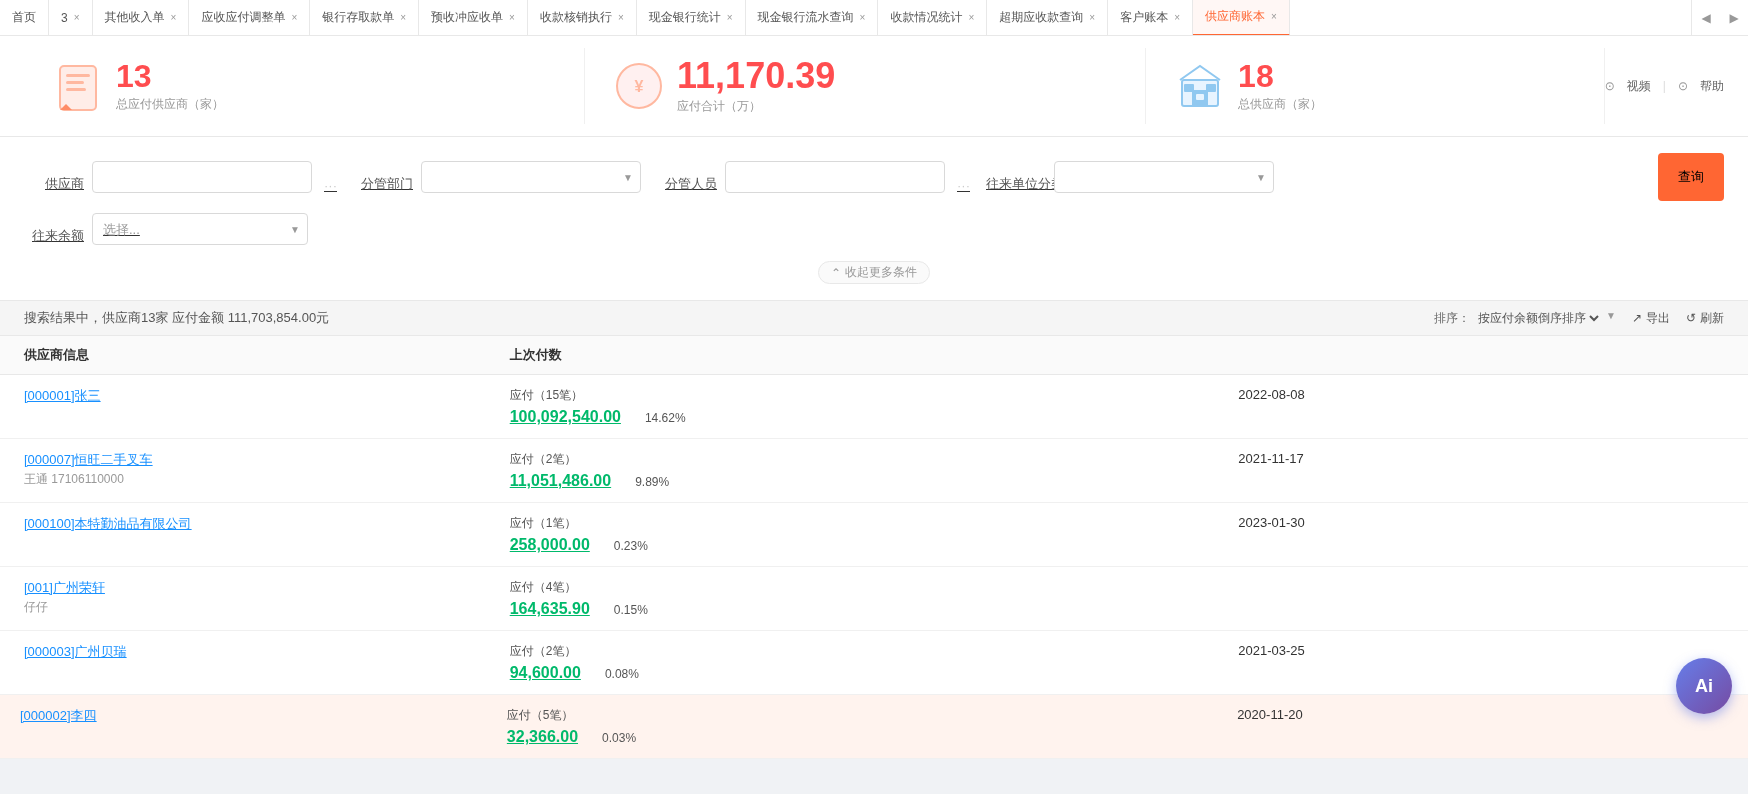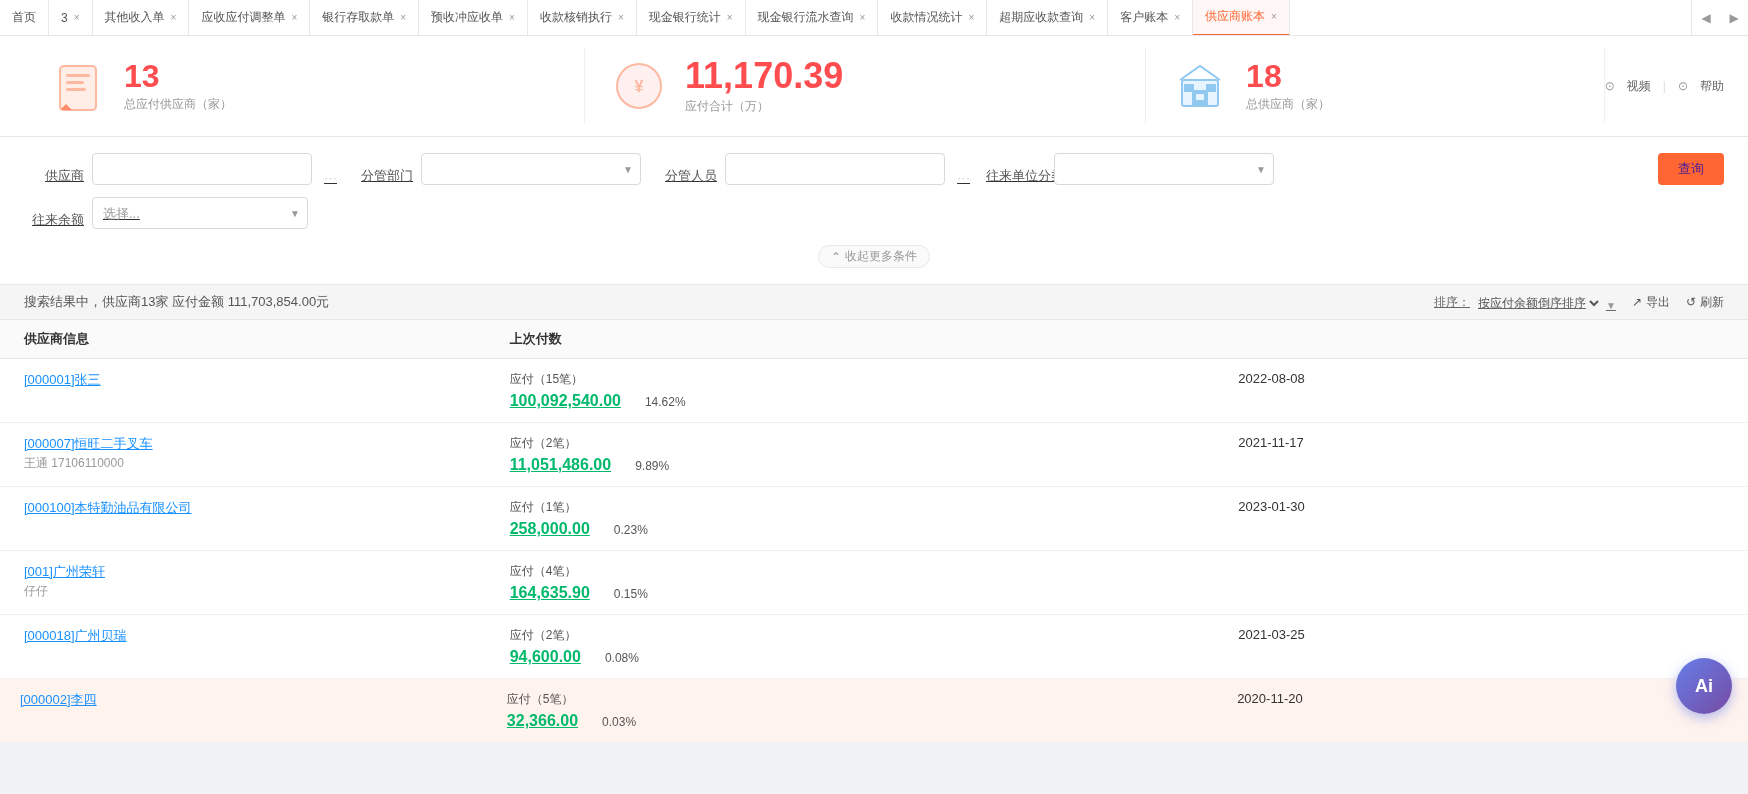--- a/index.html
+++ b/index.html
@@ -19,21 +19,21 @@
     .nav-tab .close-x { margin-left: 6px; color: #999; font-size: 10px; cursor: pointer; }
     .nav-arrows { display: flex; align-items: center; margin-left: auto; border-left: 1px solid #e8e8e8; }
     .nav-arrow-btn { width: 28px; height: 36px; display: flex; align-items: center; justify-content: center; cursor: pointer; color: #999; font-size: 12px; }
 
     
     .summary-bar {
       display: flex; background: #fff; border-bottom: 1px solid #e8e8e8; padding: 12px 24px; align-items: center;
       gap: 0;
     }
     .summary-item {
-      display: flex; align-items: center; gap: 16px; flex: 1; padding: 8px 24px; border-right: 1px solid #f0f0f0;
+      display: flex; align-items: center; gap: 8px; flex: 1; padding: 8px 24px; border-right: 1px solid #f0f0f0;
     }
     .summary-item:last-child { border-right: none; }
     .summary-icon { width: 60px; height: 60px; display: flex; align-items: center; justify-content: center; }
     .summary-icon svg { width: 52px; height: 52px; }
     .summary-text { display: flex; flex-direction: column; }
     .summary-number { font-size: 32px; font-weight: bold; color: #ff4d4f; line-height: 1; }
     .summary-number.large { font-size: 36px; }
     .summary-label { font-size: 12px; color: #999; margin-top: 4px; }
     .summary-right-actions { display: flex; align-items: center; gap: 12px; margin-left: auto; font-size: 12px; color: #666; }
     .summary-right-actions a { color: #666; text-decoration: none; cursor: pointer; }
@@ -55,39 +55,39 @@
     .filter-select {
       width: 200px; height: 32px; border: 1px solid #d9d9d9; border-radius: 4px; padding: 0 28px 0 10px;
       font-size: 13px; color: #999; outline: none; appearance: none; background: #fff; cursor: pointer;
     }
     .filter-select-arrow {
       position: absolute; right: 8px; top: 50%; transform: translateY(-50%); pointer-events: none;
       color: #999; font-size: 10px;
     }
     .filter-dots { color: #ccc; margin-left: 4px; cursor: pointer; }
     .search-btn {
-      background: #ff6633; color: #4c1d95; border: none; border-radius: 4px; padding: 0 20px; height: 32px;
+      background: #ff6633; color: #000000; border: none; border-radius: 4px; padding: 0 20px; height: 48px;
       font-size: 13px; cursor: pointer; margin-left: auto;
     }
 
     
     .collapse-row { display: flex; justify-content: center; padding: 4px 0 8px; }
     .collapse-btn {
       display: flex; align-items: center; gap: 4px; color: #999; font-size: 12px; cursor: pointer;
       border: 1px solid #e8e8e8; border-radius: 12px; padding: 2px 12px; background: #fafafa;
     }
 
     
     .results-bar {
       display: flex; align-items: center; justify-content: space-between;
       background: #f5f5f5; padding: 8px 24px; border-bottom: 1px solid #e8e8e8; font-size: 13px; color: #555;
     }
     .results-left { display: flex; align-items: center; gap: 4px; }
     .results-right { display: flex; align-items: center; gap: 16px; font-size: 12px; color: #666; }
-    .sort-select-wrapper { display: flex; align-items: flex-end; gap: 4px; text-decoration: underline; }
+    .sort-select-wrapper { display: flex; align-items: flex-start; gap: 4px; }
     .sort-select {
       border: none; background: transparent; font-size: 12px; color: #555; outline: none; cursor: pointer;
     }
     .action-link { display: flex; align-items: center; gap: 4px; cursor: pointer; color: #555; }
 
     
     .table-area { background: #fff; }
     .table-header {
       display: grid; grid-template-columns: 2fr 3fr 2fr; padding: 10px 24px;
       background: #fafafa; border-bottom: 1px solid #e8e8e8; font-weight: bold; font-size: 13px; color: #333;
@@ -368,21 +368,21 @@
         <div class="transaction-row">
           <span class="transaction-amount">164,635.90</span>
           <span class="transaction-pct">0.15%</span>
         </div>
       </div>
       <div class="last-payment"></div>
     </div>
 
     <div class="table-row">
       <div>
-        <div class="supplier-name">[000018]广州贝瑞</div>
+        <div class="supplier-name">[000003]广州贝瑞</div>
       </div>
       <div>
         <div class="transaction-label">应付（2笔）</div>
         <div class="transaction-row">
           <span class="transaction-amount">94,600.00</span>
           <span class="transaction-pct">0.08%</span>
         </div>
       </div>
       <div class="last-payment">2021-03-25</div>
     </div>

